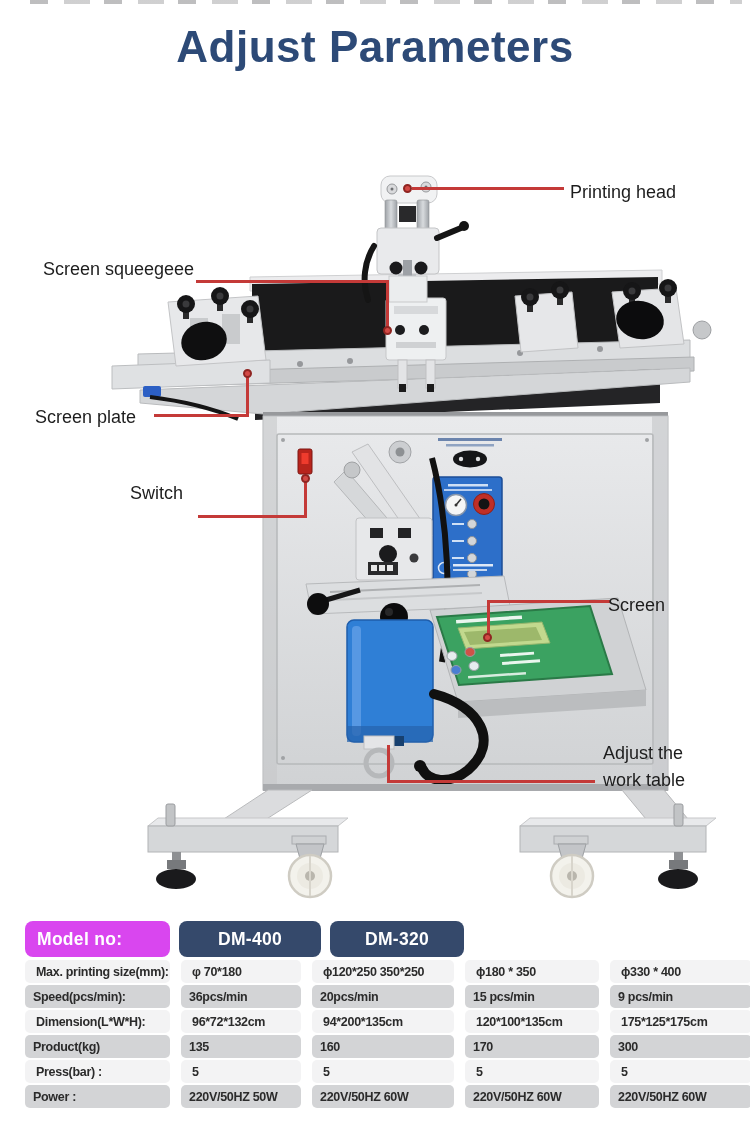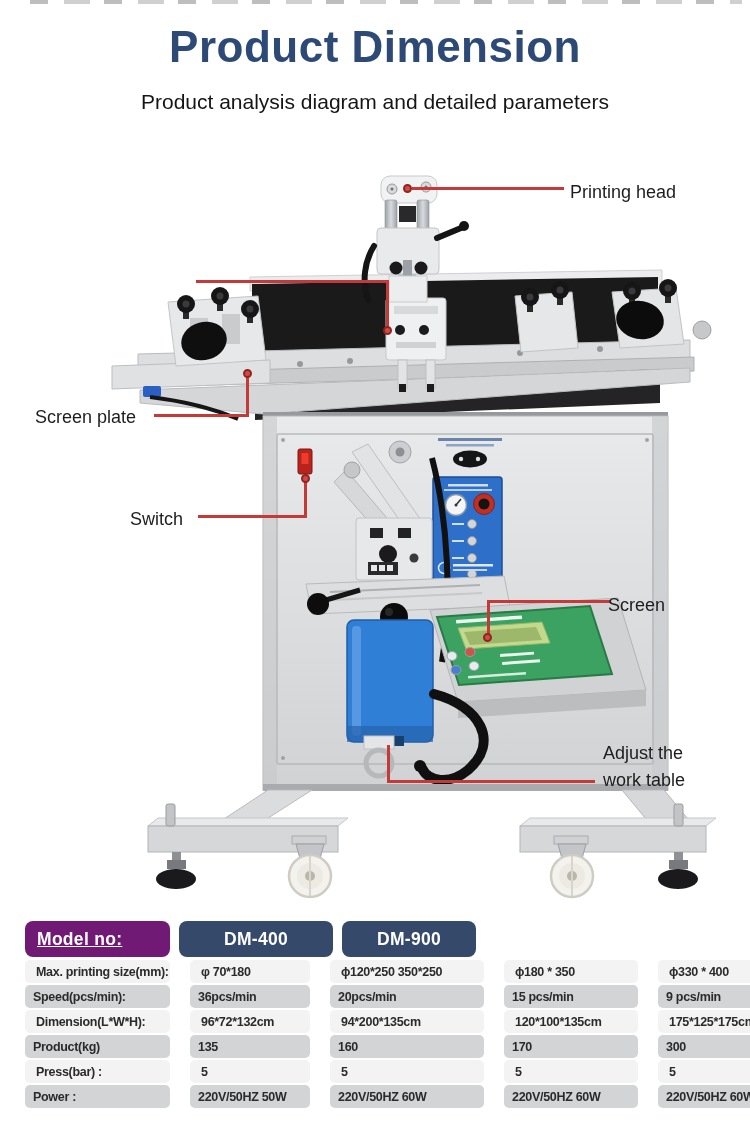--- a/index.html
+++ b/index.html
@@ -17,39 +17,38 @@
   .cline{position:absolute;background:#c43a38;}
   .cdot{position:absolute;width:9px;height:9px;border-radius:50%;
         background:#d24945;border:2px solid #8f2521;box-sizing:border-box;}
   
   .spec{position:absolute;left:25px;top:921px;width:720px;}
   .hrow{display:flex;gap:9px;margin-bottom:3px;}
   .hcell{height:36px;border-radius:8px;color:#fff;font-weight:bold;font-size:17.5px;
          display:flex;align-items:center;justify-content:center;letter-spacing:.3px;
          box-sizing:border-box;flex:none;}
   .hcell.model{justify-content:flex-start;padding-left:12px;}
-  .red{background:#701a75;text-decoration:underline;}
+  .red{background:#d946ef;}
   .navy{background:#35496b;}
-  .c0{width:145px;}.c1{width:120px;}.c2{width:154px;}.c3{width:134px;}.c4{width:142px;}
-  .brow{display:flex;gap:20px;margin-bottom:2px;}
+  .c0{width:145px;}.c1{width:120px;}.c2{width:142px;}.c3{width:134px;}.c4{width:142px;}
+  .brow{display:flex;gap:11px;margin-bottom:2px;}
   .bcell{height:23px;border-radius:5px;display:flex;align-items:center;font-weight:bold;
          font-size:12.5px;color:#2b2b2b;padding-left:11px;box-sizing:border-box;
          letter-spacing:-0.3px;white-space:nowrap;flex:none;}
   .light .bcell{background:#f3f3f4;}
   .gray  .bcell{background:#d3d4d6;padding-left:8px;}
 </style>
 </head>
 <body>
 
 <div class="page">
 
   <div class="artifact"></div>
 
-  <div class="title">Product Dimension</div>
-  <div class="subtitle">Product analysis diagram and detailed parameters</div>
+  <div class="title">Adjust Parameters</div>
 
   <svg class="machine" viewBox="0 0 750 1126" aria-hidden="true">
     <defs>
       <linearGradient id="cabGrad" x1="0" y1="0" x2="0" y2="1">
         <stop offset="0" stop-color="#e9eaec"></stop>
           <stop offset="1" stop-color="#d0d2d4"></stop>
       </linearGradient>
       <linearGradient id="cylGrad" x1="0" y1="0" x2="1" y2="0">
         <stop offset="0" stop-color="#9ea2a7"></stop>
           <stop offset=".5" stop-color="#d8dbde"></stop>
@@ -299,30 +298,31 @@
   <div class="cdot" style="left:301px;top:474px"></div>
 
   <div class="cline" style="left:489px;top:600px;width:122px;height:3px"></div>
   <div class="cline" style="left:487px;top:600px;width:3px;height:36px"></div>
   <div class="cdot" style="left:483px;top:633px"></div>
 
   <div class="cline" style="left:389px;top:780px;width:206px;height:3px"></div>
   <div class="cline" style="left:387px;top:745px;width:3px;height:38px"></div>
 
   <div class="callout" style="left:570px;top:179px">Printing head</div>
+  <div class="callout" style="left:43px;top:256px">Screen squeegeee</div>
   <div class="callout" style="left:35px;top:404px">Screen plate</div>
-  <div class="callout" style="left:130px;top:506px">Switch</div>
+  <div class="callout" style="left:130px;top:480px">Switch</div>
   <div class="callout" style="left:608px;top:592px">Screen</div>
   <div class="callout" style="left:603px;top:740px;width:104px;line-height:27px">Adjust the work table</div>
 
   <div class="spec">
     <div class="hrow">
       <div class="hcell model red c0">Model no:</div>
       <div class="hcell navy c2">DM-400</div>
-      <div class="hcell navy c3">DM-900</div>
+      <div class="hcell navy c3">DM-320</div>
     </div>
 
     <div class="brow light">
       <div class="bcell c0">Max. printing size(mm):</div>
       <div class="bcell c1">φ 70*180</div>
       <div class="bcell c2">ϕ120*250 350*250</div>
       <div class="bcell c3">ϕ180 * 350</div>
       <div class="bcell c4">ϕ330 * 400</div>
     </div>
     <div class="brow gray">

